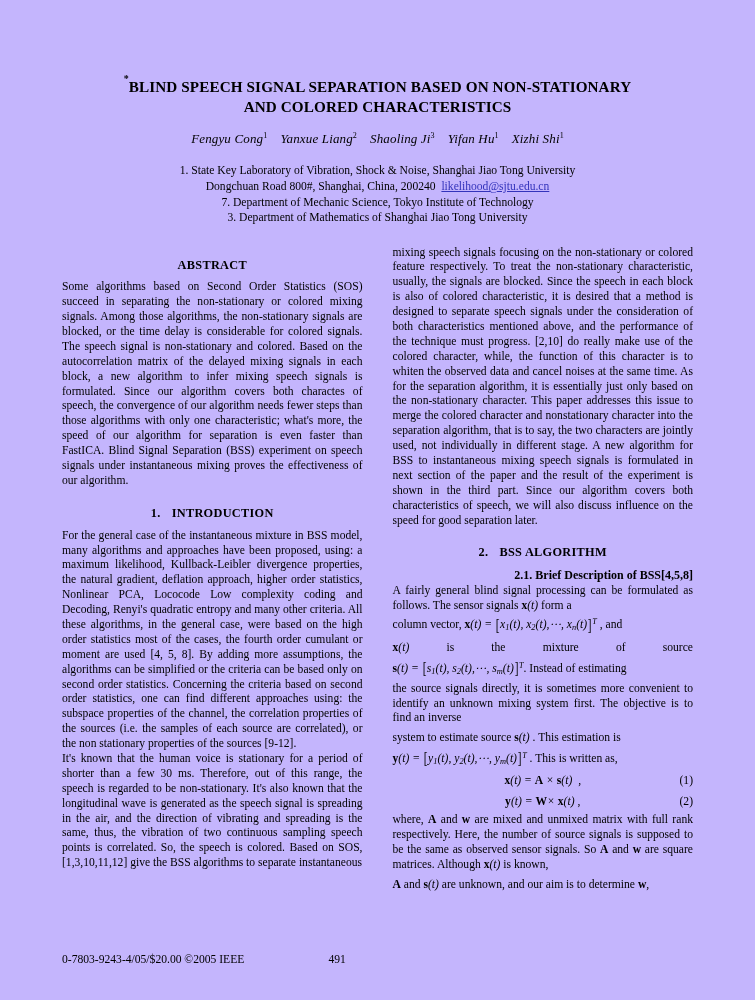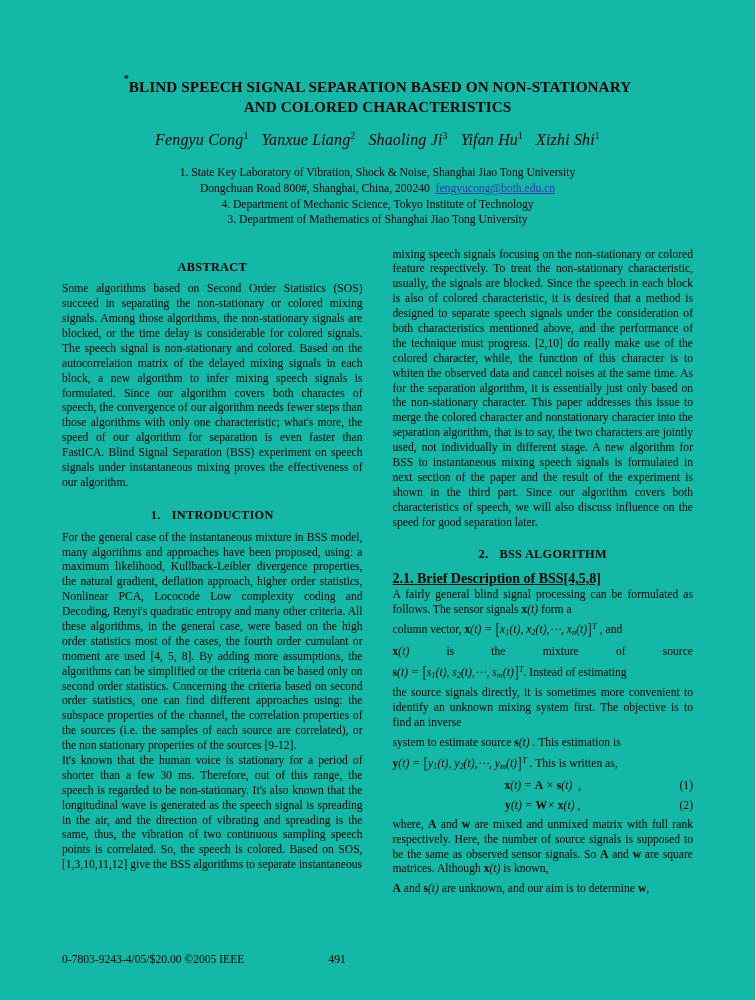--- a/index.html
+++ b/index.html
@@ -9,21 +9,21 @@
   }
   body {
     font-family: "Liberation Serif", "DejaVu Serif", serif;
     color: #000000;
   }
   .page {
     position: relative;
     width: 755px;
     height: 1000px;
     margin: 0 auto;
-    background: #14b8a6;
+    background: #c4b5fd;
     box-sizing: border-box;
     padding: 72px 62px 30px 62px;
     overflow: hidden;
   }
 
   
   .title-block { text-align: center; }
   .paper-title {
     font-size: 15.2px;
     font-weight: bold;
@@ -32,21 +32,21 @@
     margin: 0;
   }
   .title-star {
     font-size: 10px;
     vertical-align: 10px;
     font-weight: bold;
   }
   .authors {
     margin-top: 14px;
     font-style: italic;
-    font-size: 16px;
+    font-size: 13px;
     letter-spacing: 0.15px;
   }
   .authors .author { white-space: nowrap; }
   .authors .author + .author { margin-left: 13px; }
   sup { font-size: 0.62em; vertical-align: super; line-height: 0; font-style: normal; }
 
   .affils {
     margin-top: 16px;
     font-size: 11.6px;
     line-height: 1.34;
@@ -77,24 +77,23 @@
     font-weight: bold;
     font-size: 12.3px;
     letter-spacing: 0.3px;
     margin: 0 0 7px 0;
   }
   .sec-head.spaced-top { margin-top: 17px; }
   .sec-head .num-gap { display: inline-block; width: 11px; }
 
   .subsec-head {
     font-weight: bold;
-    font-size: 14px;
+    font-size: 12px;
     margin: 0;
-    text-align: left;
-    text-decoration: underline;
+    text-align: right;
   }
 
   p { margin: 0; text-align: justify; }
   p.tight { margin: 0; }
 
   
   .math {
     font-family: "Liberation Serif", "DejaVu Serif", serif;
     font-style: italic;
     white-space: nowrap;
@@ -180,22 +179,22 @@
       <br>
       <span>AND COLORED CHARACTERISTICS</span>
     </div>
 
     <div class="authors">
       <span class="author"><span>Fengyu Cong</span><sup>1</sup></span><span class="author"><span>Yanxue Liang</span><sup>2</sup></span><span class="author"><span>Shaoling Ji</span><sup>3</sup></span><span class="author"><span>Yifan Hu</span><sup>1</sup></span><span class="author"><span>Xizhi Shi</span><sup>1</sup></span>
     </div>
 
     <div class="affils">
       <div>1. State Key Laboratory of Vibration, Shock &amp; Noise, Shanghai Jiao Tong University</div>
-      <div><span>Dongchuan Road 800#, Shanghai, China, 200240</span>&nbsp;&nbsp;<a class="email-link" href="#">fengyucong@both.edu.cn</a></div>
-      <div>4. Department of Mechanic Science, Tokyo Institute of Technology</div>
+      <div><span>Dongchuan Road 800#, Shanghai, China, 200240</span>&nbsp;&nbsp;<a class="email-link" href="#">likelihood@sjtu.edu.cn</a></div>
+      <div>7. Department of Mechanic Science, Tokyo Institute of Technology</div>
       <div>3. Department of Mathematics of  Shanghai Jiao Tong University</div>
     </div>
   </div>
 
   <div class="columns">
 
     <div class="col left">
 
       <div class="sec-head">ABSTRACT</div>
       <p>Some algorithms based on Second Order Statistics (SOS) succeed in separating the non-stationary or colored mixing signals. Among those algorithms, the non-stationary signals are blocked, or the time delay is considerable for colored signals. The speech signal is non-stationary and colored. Based on the autocorrelation matrix of the delayed mixing signals in each block, a new algorithm to infer mixing speech signals is formulated. Since our algorithm covers both charactes of speech, the convergence of our algorithm needs fewer steps than those algorithms with only one characteristic; what's more, the speed of our algorithm for separation is even faster than FastICA. Blind Signal Separation (BSS) experiment on speech signals under instantaneous mixing proves the effectiveness of our algorithm.</p>

